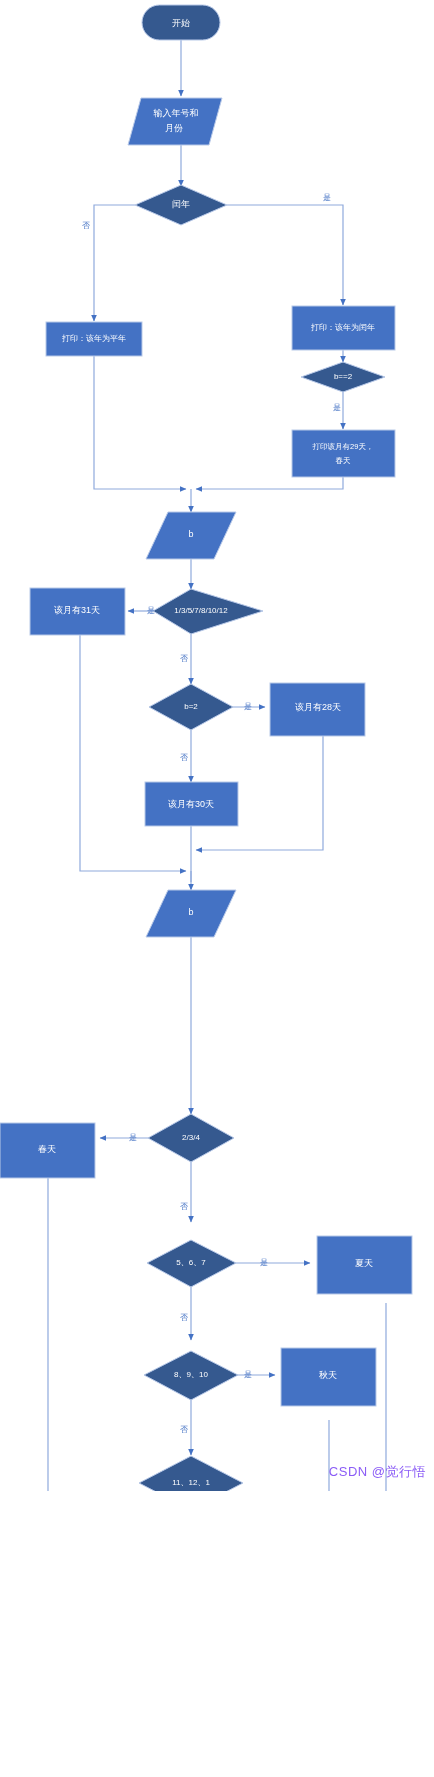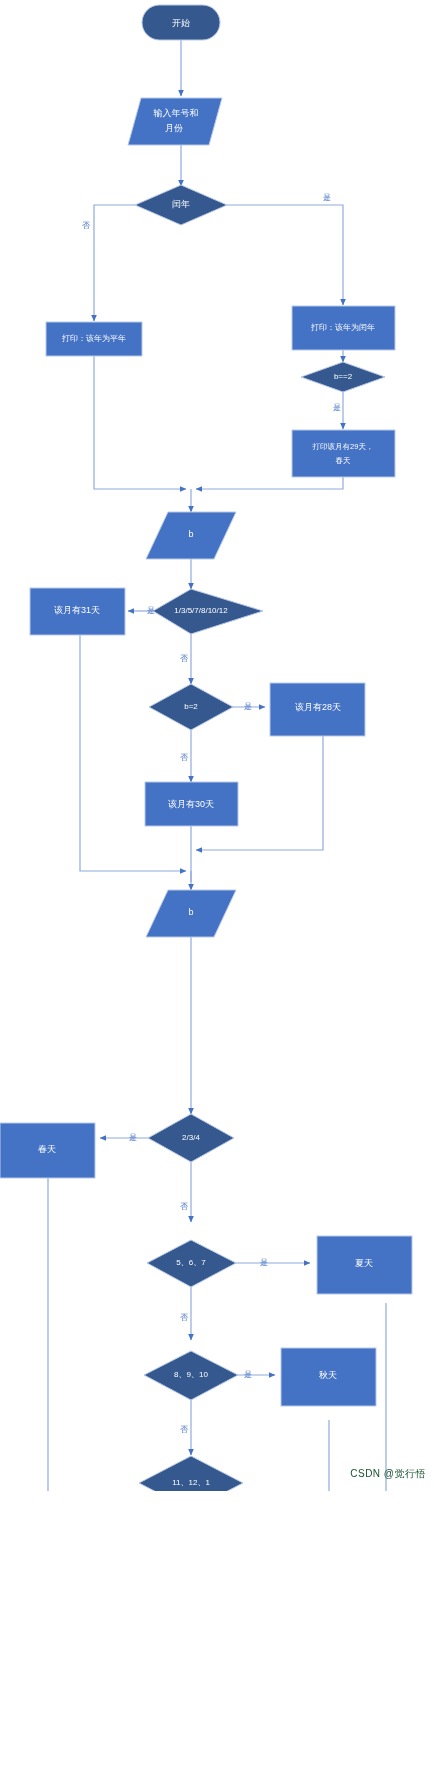--- a/index.html
+++ b/index.html
@@ -39,22 +39,22 @@
     fill: #4472c4;
     font-family: "Liberation Sans", "DejaVu Sans", sans-serif;
     font-size: 8px;
     text-anchor: middle;
     dominant-baseline: middle;
   }
   .watermark {
     position: absolute;
     right: 8px;
     bottom: 10px;
-    color: #14532d;
-    font-size: 10px;
+    color: #8b5cf6;
+    font-size: 13px;
     font-family: "Liberation Sans", "DejaVu Sans", sans-serif;
     letter-spacing: 0.5px;
     white-space: nowrap;
   }
 </style>
 </head>
 <body>
 
 <div id="canvas">
 

